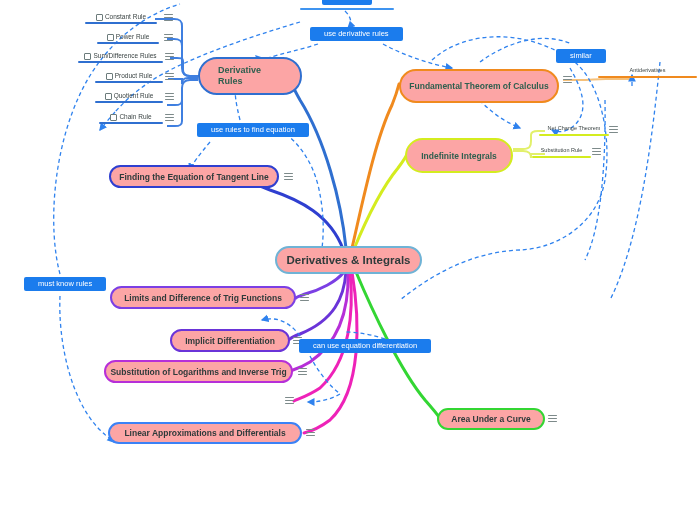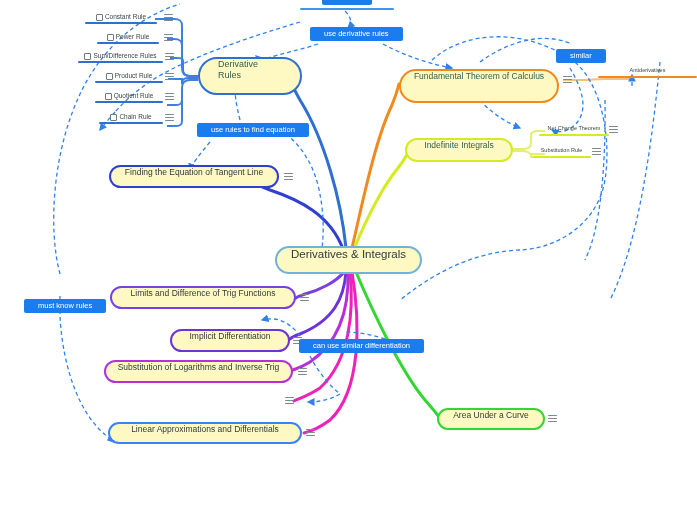--- a/index.html
+++ b/index.html
@@ -2,23 +2,23 @@
 <html><head>
 <meta charset="utf-8">
 <style>
   html,body{margin:0;padding:0;background:#ffffff;}
   body{width:697px;height:520px;overflow:hidden;
        font-family:"Liberation Sans","DejaVu Sans",sans-serif;}
   #stage{position:relative;width:697px;height:520px;overflow:hidden;background:#fff;}
   #edges{position:absolute;left:0;top:0;width:697px;height:520px;}
 
   
-  .node{position:absolute;display:flex;justify-content:center;
-        box-sizing:border-box;background:#fef9c3;border-radius:40px;
-        font-weight:normal;color:#2f3b3b;text-align:center;white-space:nowrap;
+  .node{position:absolute;display:flex;align-items:center;justify-content:center;
+        box-sizing:border-box;background:#fca5a5;border-radius:40px;
+        font-weight:bold;color:#2f3b3b;text-align:center;white-space:nowrap;
         z-index:5;}
   .node.multi{white-space:normal;justify-content:flex-start;text-align:left;line-height:1.25;}
 
   
   .leaf{position:absolute;z-index:5;box-sizing:border-box;}
   .leaf .lt{font-size:6.5px;color:#3b4444;white-space:nowrap;text-align:right;
             padding:0 2px 1px 2px;line-height:9px;}
   .leaf .lt.ctr{text-align:center;}
   .leaf .ul{height:2px;border-radius:1px;}
 
@@ -219,21 +219,21 @@
       <i></i>
       <i></i>
       <i></i>
     </div>
 
   <div class="leaf" style="left:598px;top:66px;width:99px;">
     <div class="lt ctr" style="font-size:5.5px;"><span>Antiderivatives</span></div>
     <div class="ul" style="background:#f08a1e;"></div>
   </div>
 
-  <div class="node" style="left:405px;top:138px;width:108px;height:24px;border:2px solid #d4ec1f;
+  <div class="node" style="left:405px;top:138px;width:108px;height:35px;border:2px solid #d4ec1f;
               font-size:8.5px;color:#2f5f4f;">
     <span>Indefinite Integrals</span>
   </div>
 
   <div class="leaf" style="left:539px;top:124px;width:70px;">
     <div class="lt ctr" style="font-size:5.5px;"><span>Net Change Theorem</span></div>
     <div class="ul" style="background:#d4ec1f;"></div>
   </div>
   <div class="ham" style="left:609px;top:125px;">
       <i></i>
@@ -308,25 +308,25 @@
     </div>
 
   <div class="rel" style="left:310px;top:27px;">
     <span>use derivative rules</span>
   </div>
 
   <div class="rel" style="left:197px;top:123px;">
     <span>use rules to find equation</span>
   </div>
 
-  <div class="rel" style="left:24px;top:277px;margin-top:22px;">
+  <div class="rel" style="left:24px;top:277px;">
     <span>must know rules</span>
   </div>
 
   <div class="rel" style="left:299px;top:339px;">
-    <span>can use similar differentiation</span>
+    <span>can use equation differentiation</span>
   </div>
 
   <div class="rel" style="left:556px;top:49px;">
     <span>similar</span>
   </div>
 
 </div>
 
 </body></html>

